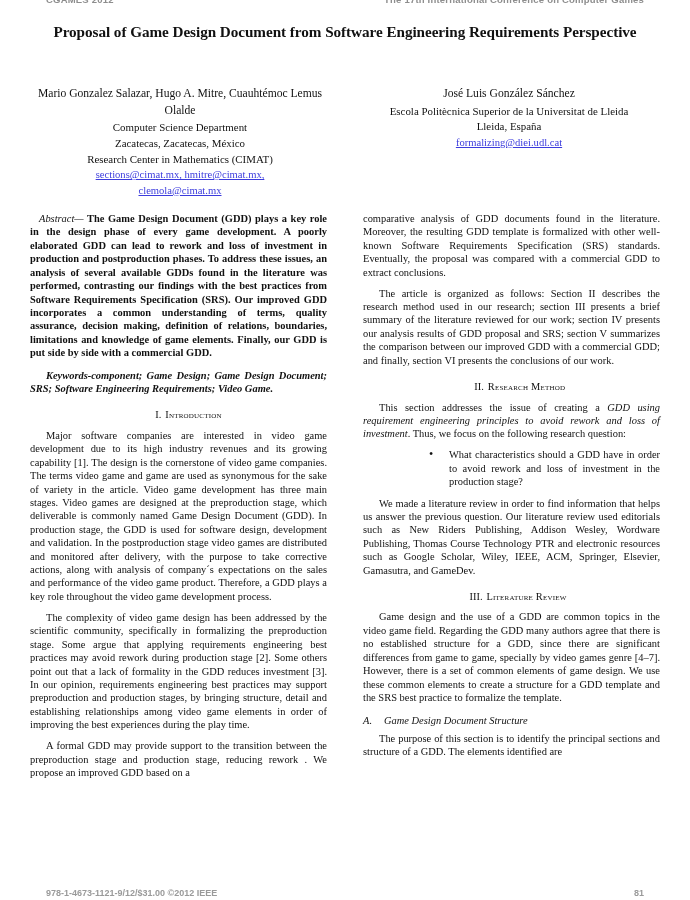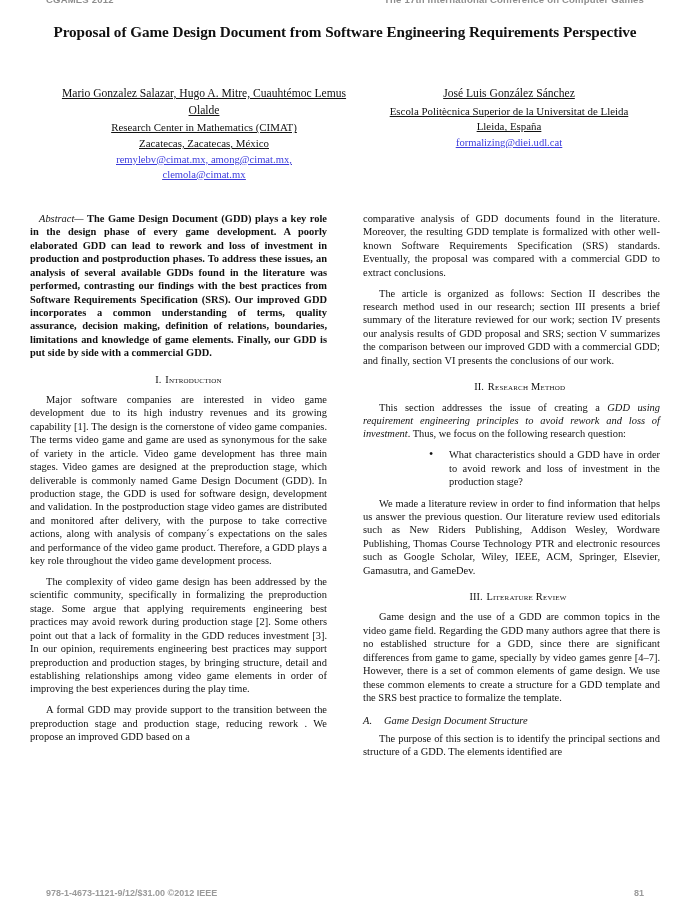--- a/index.html
+++ b/index.html
@@ -52,23 +52,22 @@
     letter-spacing: -0.05px;
   }
 
   
   .authors {
     position: absolute;
     top: 86px;
     left: 30px;
     right: 26px;
     display: flex;
-    justify-content: flex-end;
+    justify-content: space-between;
     align-items: flex-start;
-    text-decoration: underline;
   }
   .author-block {
     width: 310px;
     text-align: center;
     font-size: 11.3px;
     line-height: 1.44;
   }
   .author-block.left { width: 300px; }
   .author-name {
     font-size: 11.6px;
@@ -195,41 +194,43 @@
     <span>CGAMES 2012</span>
     <span>The 17th International Conference on Computer Games</span>
   </div>
 
   <div class="title">Proposal of Game Design Document from Software Engineering Requirements Perspective</div>
 
   <div class="authors">
 
     <div class="author-block left">
       <div class="author-name">Mario Gonzalez Salazar, Hugo A. Mitre, Cuauhtémoc Lemus Olalde</div>
+      <div class="author-line">Computer Science Department</div>
+      <div class="author-line">Zacatecas, Zacatecas, México</div>
       <div class="author-line">Research Center in Mathematics (CIMAT)</div>
-      <div class="author-line">Zacatecas, Zacatecas, México</div>
-      <div class="author-mail">remylebv@cimat.mx, among@cimat.mx,</div>
+      <div class="author-mail">sections@cimat.mx, hmitre@cimat.mx,</div>
       <div class="author-mail">clemola@cimat.mx</div>
     </div>
 
     <div class="author-block">
       <div class="author-name">José Luis González Sánchez</div>
       <div class="author-line">Escola Politècnica Superior de la Universitat de Lleida</div>
       <div class="author-line">Lleida, España</div>
       <div class="author-mail">formalizing@diei.udl.cat</div>
     </div>
 
   </div>
 
   <div class="columns">
 
     <div class="col">
 
       <p class="abstract"><span class="lbl">Abstract—</span><span> The Game Design Document (GDD) plays a key role in the design phase of every game development. A poorly elaborated GDD can lead to rework and loss of investment in production and postproduction phases. To address these issues,  an analysis of several available GDDs found in the literature was performed, contrasting our findings with the best practices from Software Requirements Specification (SRS). Our improved GDD incorporates a common understanding of terms, quality assurance, decision making, definition of relations, boundaries, limitations and knowledge of game elements. Finally, our GDD is put side by side with a commercial GDD.</span></p>
 
+      <p class="keywords">Keywords-component; Game Design; Game Design Document; SRS; Software Engineering Requirements; Video Game.</p>
 
       <div class="section-head">
         <span class="num">I.</span><span class="nm">Introduction</span>
       </div>
 
       <p class="indent">Major software companies are interested in video game development due to its high industry revenues and its growing capability [1]. The design is the cornerstone of video game companies. The terms video game and game are used as synonymous for the sake of variety in the article. Video game development has three main stages. Video games are designed at the preproduction stage, which deliverable is commonly named Game Design Document (GDD). In production stage, the GDD is used for software design, development and validation. In the postproduction stage video games are distributed and monitored after delivery, with the purpose to take corrective actions, along with analysis of company´s expectations on the sales and performance of the video game product. Therefore, a GDD plays a key role throughout the video game development process.</p>
       <p class="indent">The complexity of video game design has been addressed by the scientific community, specifically in formalizing the preproduction stage. Some argue that applying requirements engineering best practices may avoid rework during production stage [2].  Some others point out that a lack of formality in the GDD reduces investment [3]. In our opinion, requirements engineering best practices may support preproduction and production stages, by bringing structure, detail and establishing relationships among video game elements in order of improving the best experiences during the play time.</p>
       <p class="indent">A formal GDD may provide support to the transition between the preproduction stage and production stage, reducing rework . We propose an improved GDD based on a</p>
 
     </div>

